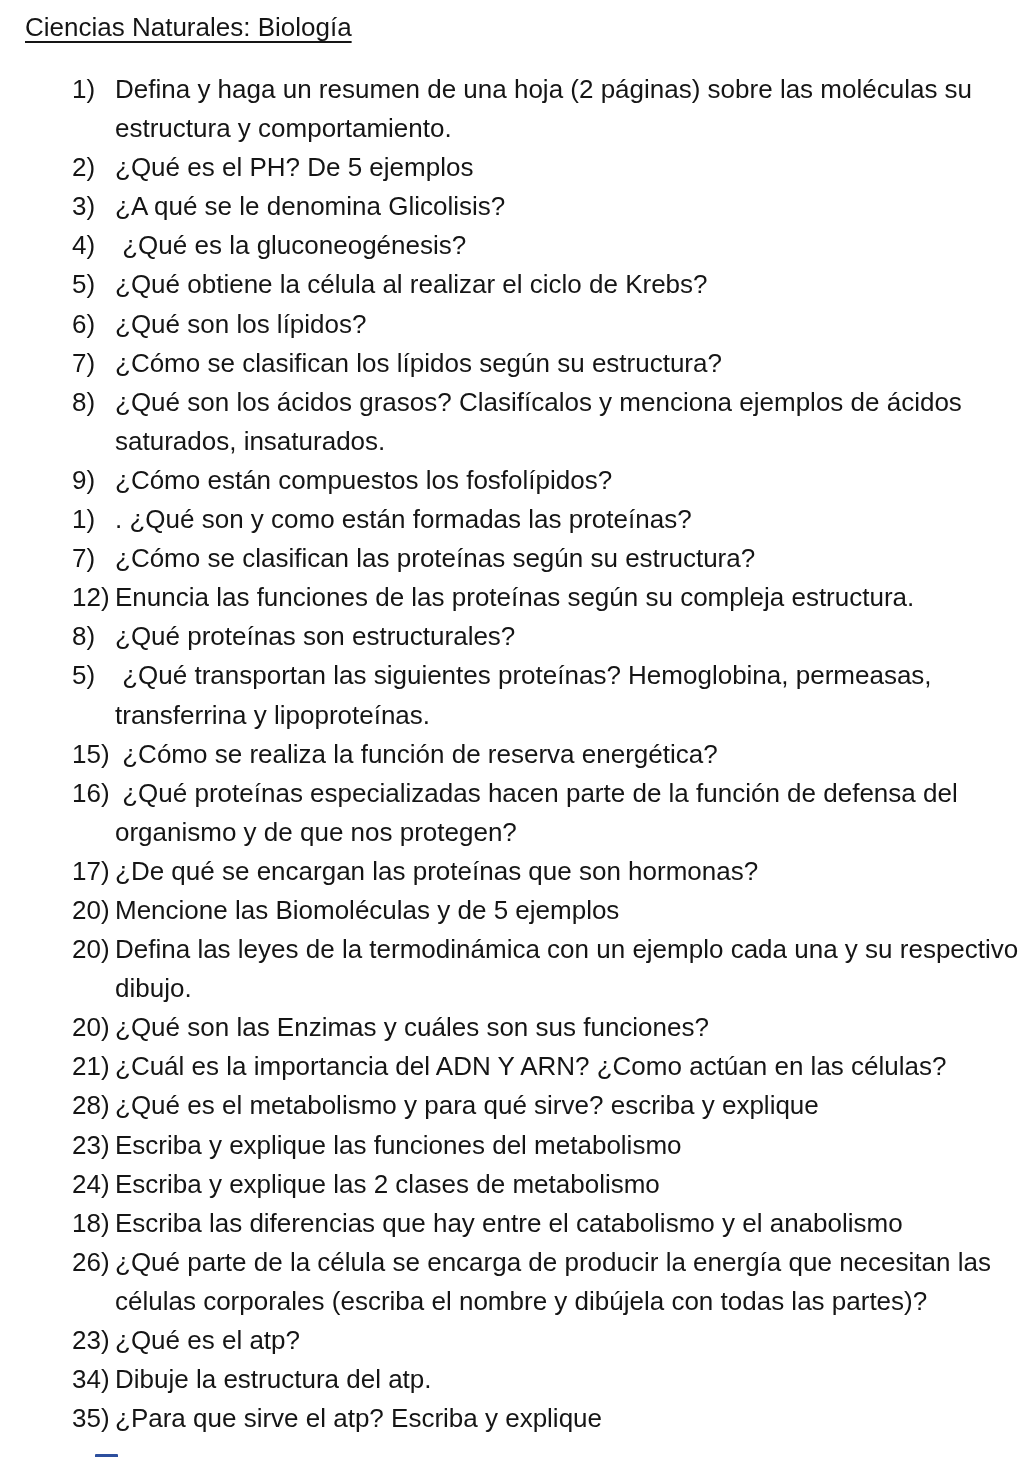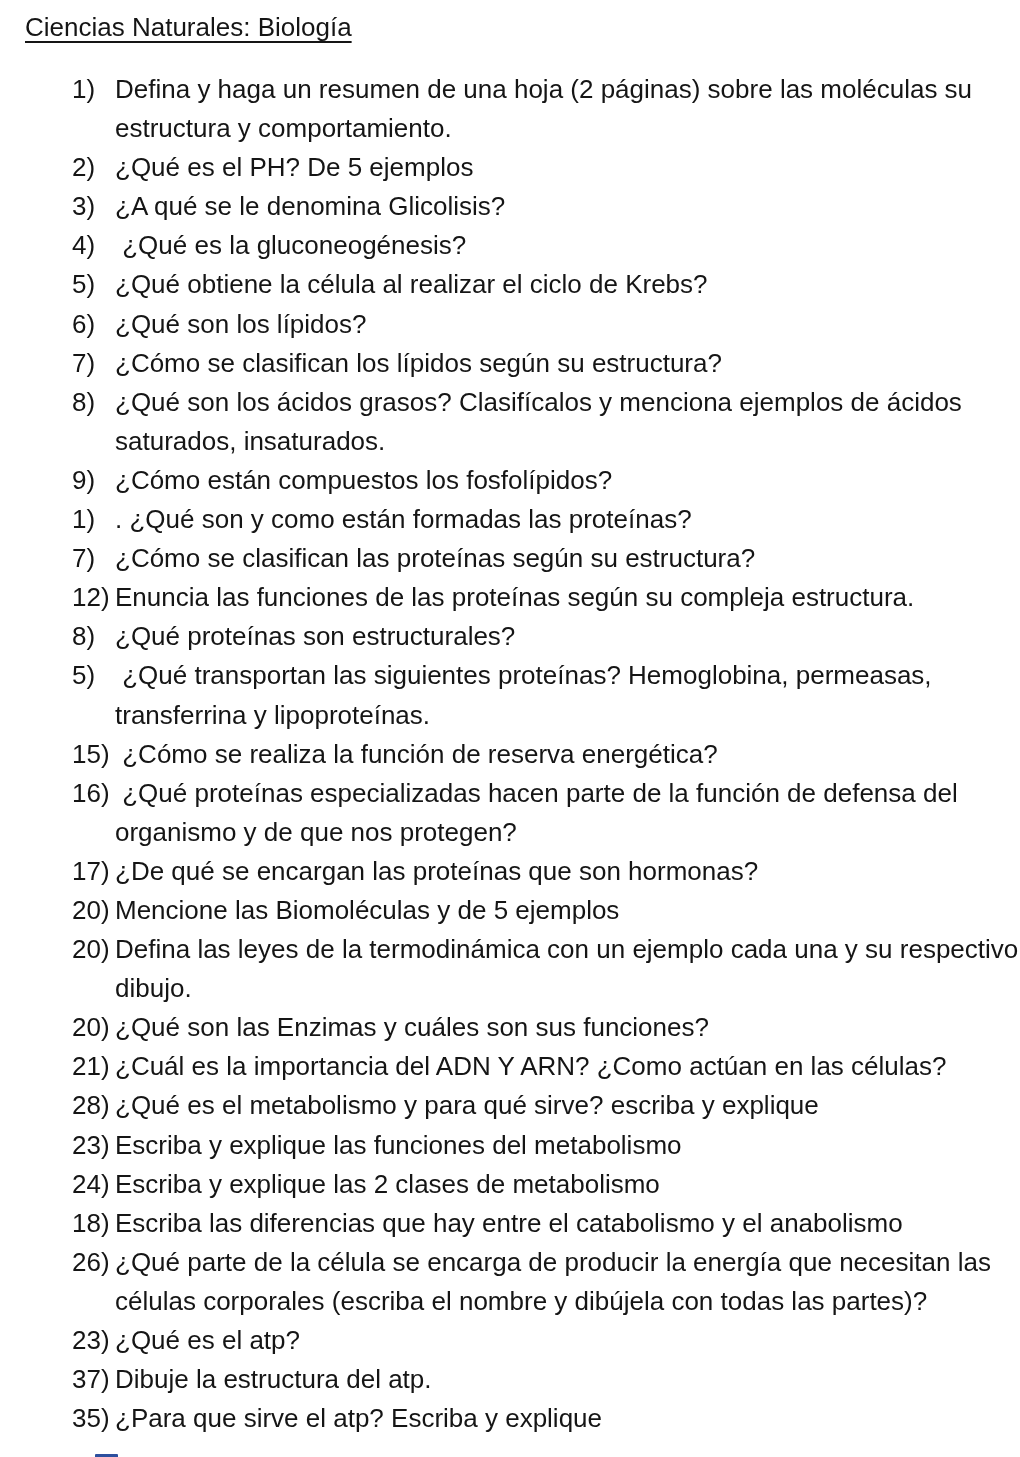--- a/index.html
+++ b/index.html
@@ -197,21 +197,21 @@
     <span class="q-text">¿Qué parte de la célula se encarga de producir la energía que necesitan las
 células corporales (escriba el nombre y dibújela con todas las partes)?</span>
   </li>
 
   <li class="question">
     <span class="q-num">23)</span>
     <span class="q-text">¿Qué es el atp?</span>
   </li>
 
   <li class="question">
-    <span class="q-num">37)</span>
+    <span class="q-num">34)</span>
     <span class="q-text">Dibuje la estructura del atp.</span>
   </li>
 
   <li class="question">
     <span class="q-num">35)</span>
     <span class="q-text">¿Para que sirve el atp? Escriba y explique</span>
   </li>
 </ol>
 
   <div class="blue-fragment" style="background: rgb(45, 79, 158);"></div>

